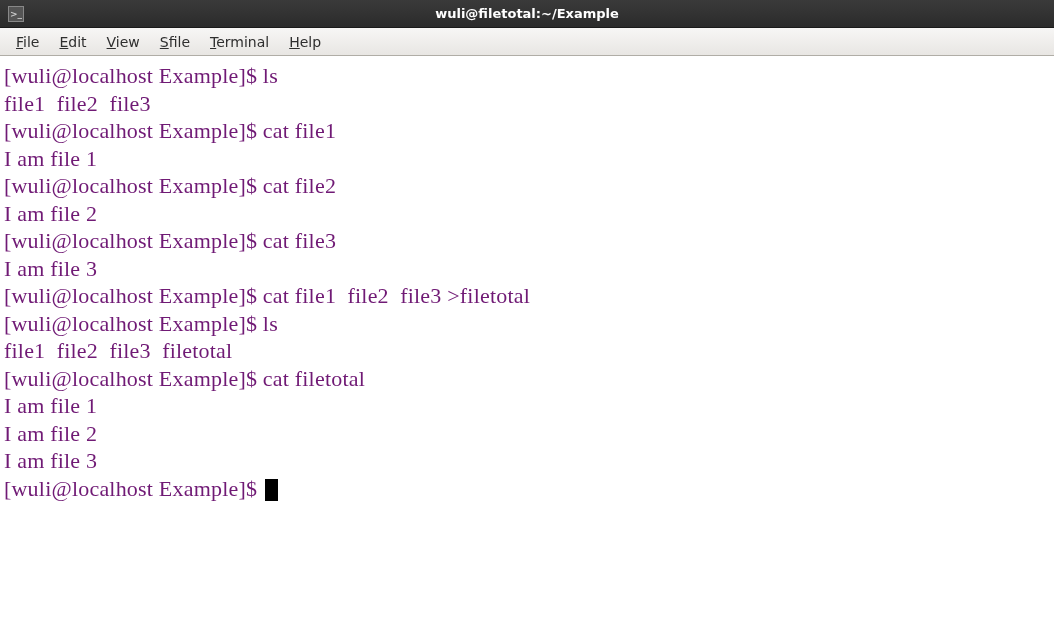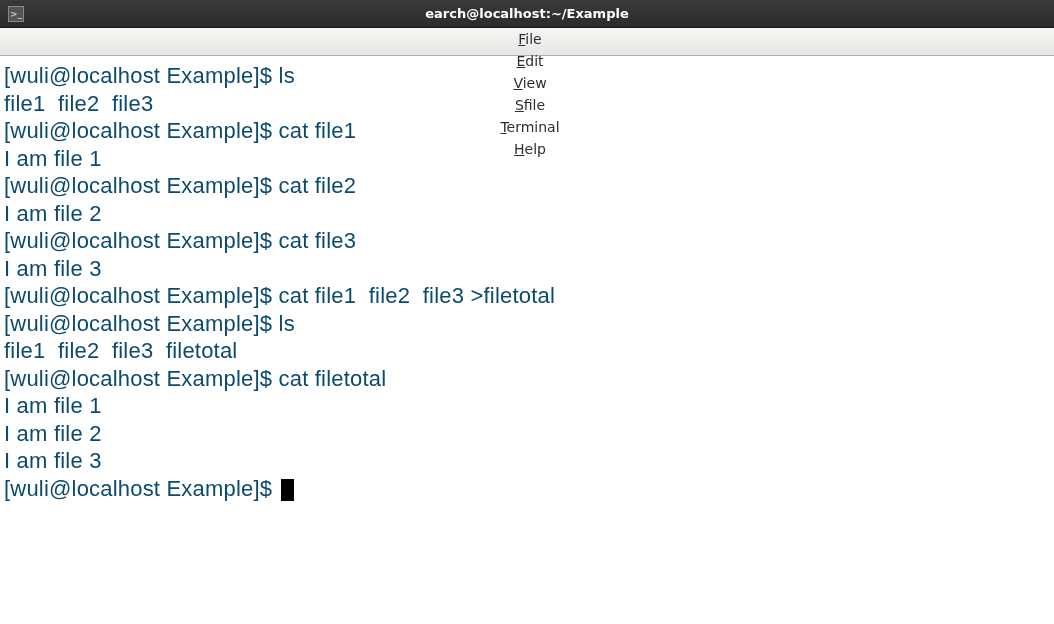--- a/index.html
+++ b/index.html
@@ -41,53 +41,52 @@
   }
   .menubar {
     height: 28px;
     background: linear-gradient(to bottom, #f7f6f5 0%, #e8e6e3 100%);
     border-bottom: 1px solid #b0ada6;
     display: flex;
     align-items: center;
     padding-left: 6px;
     font-size: 14px;
     color: #2e2e2e;
-    flex-direction: column;
   }
   .menubar .menu-item {
     padding: 3px 10px;
     cursor: default;
   }
   .menubar .menu-item .accel { text-decoration: underline; }
   .terminal {
     padding: 6px 4px 4px 4px;
     background: #ffffff;
-    font-family: Liberation Sans, sans-serif;
+    font-family: Liberation Serif, serif;
     font-size: 22px;
     line-height: 1.25;
     white-space: pre;
-    color: #0c4a6e;
+    color: #701a75;
     letter-spacing: 0.2px;
   }
   .terminal .line { display: block; }
   .cursor {
     display: inline-block;
     width: 13px;
     height: 22px;
     background: #000;
     vertical-align: text-bottom;
     margin-left: 2px;
   }
 </style>
 </head>
 <body>
 
 <div class="titlebar">
   <span class="tb-icon">&gt;_</span>
-  <span class="tb-title">earch@localhost:~/Example</span>
+  <span class="tb-title">wuli@filetotal:~/Example</span>
 </div>
 
 <div class="menubar">
   <span class="menu-item"><span class="accel">F</span><span>ile</span></span>
   <span class="menu-item"><span class="accel">E</span><span>dit</span></span>
   <span class="menu-item"><span class="accel">V</span><span>iew</span></span>
   <span class="menu-item"><span class="accel">S</span><span>file</span></span>
   <span class="menu-item"><span class="accel">T</span><span>erminal</span></span>
   <span class="menu-item"><span class="accel">H</span><span>elp</span></span>
 </div>

